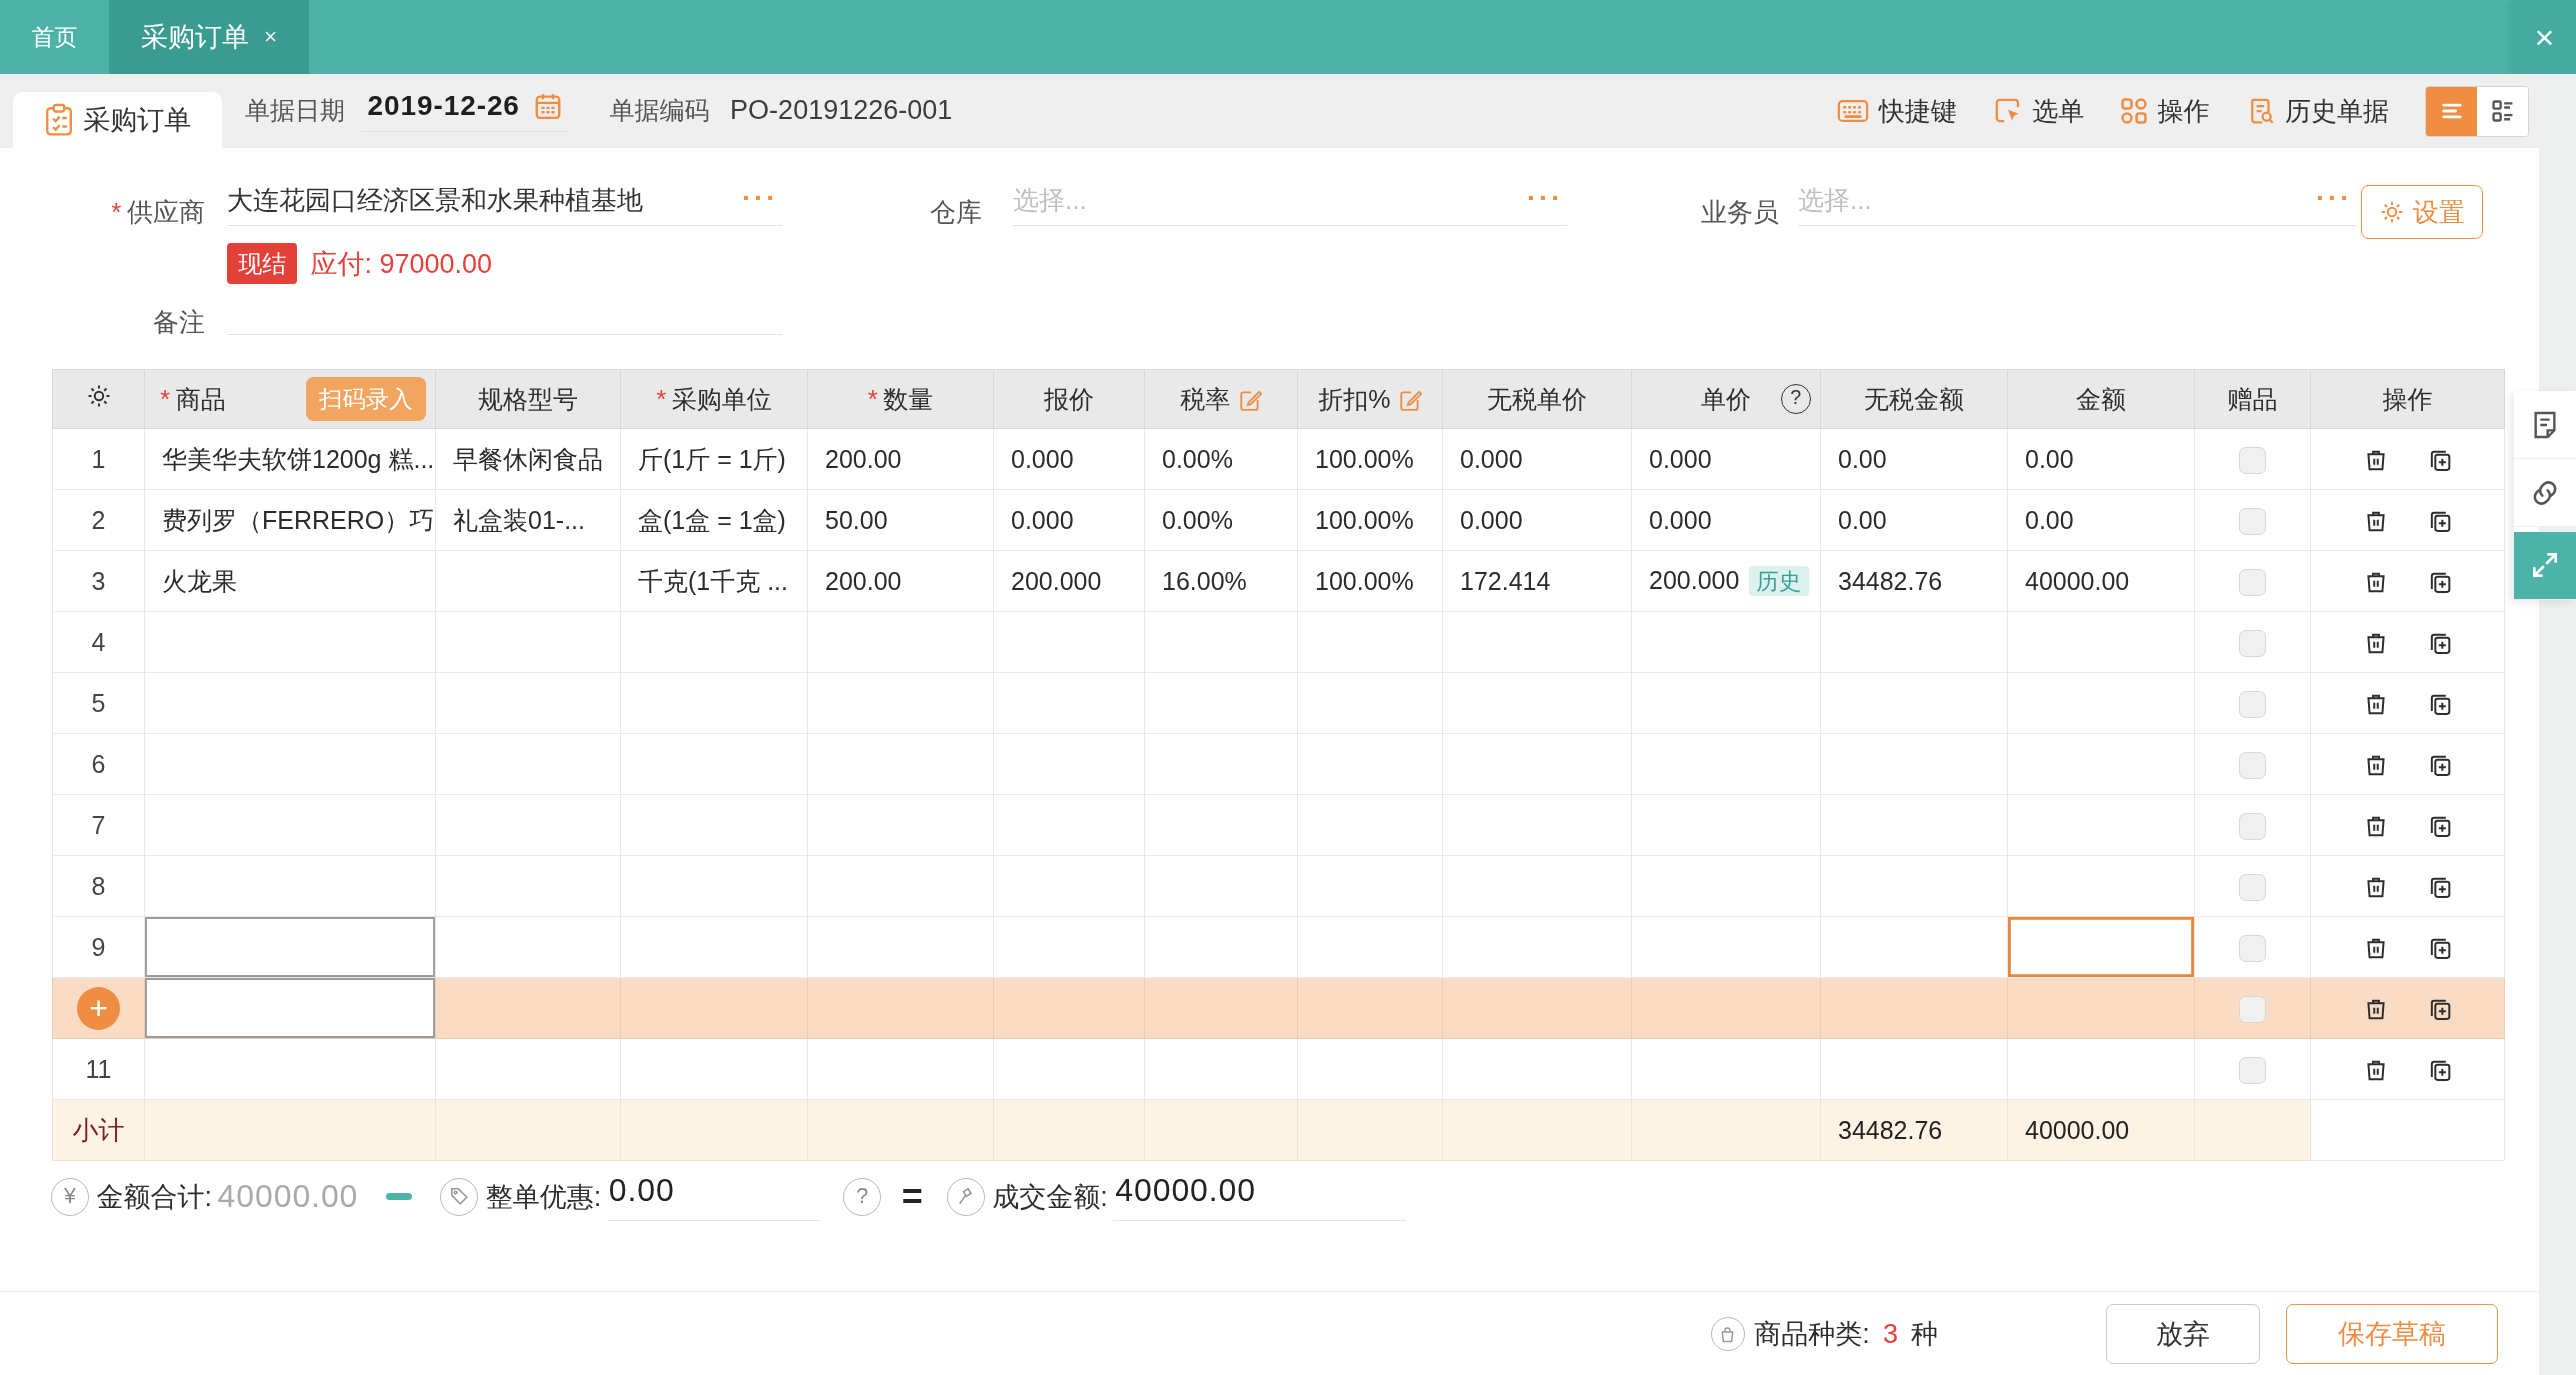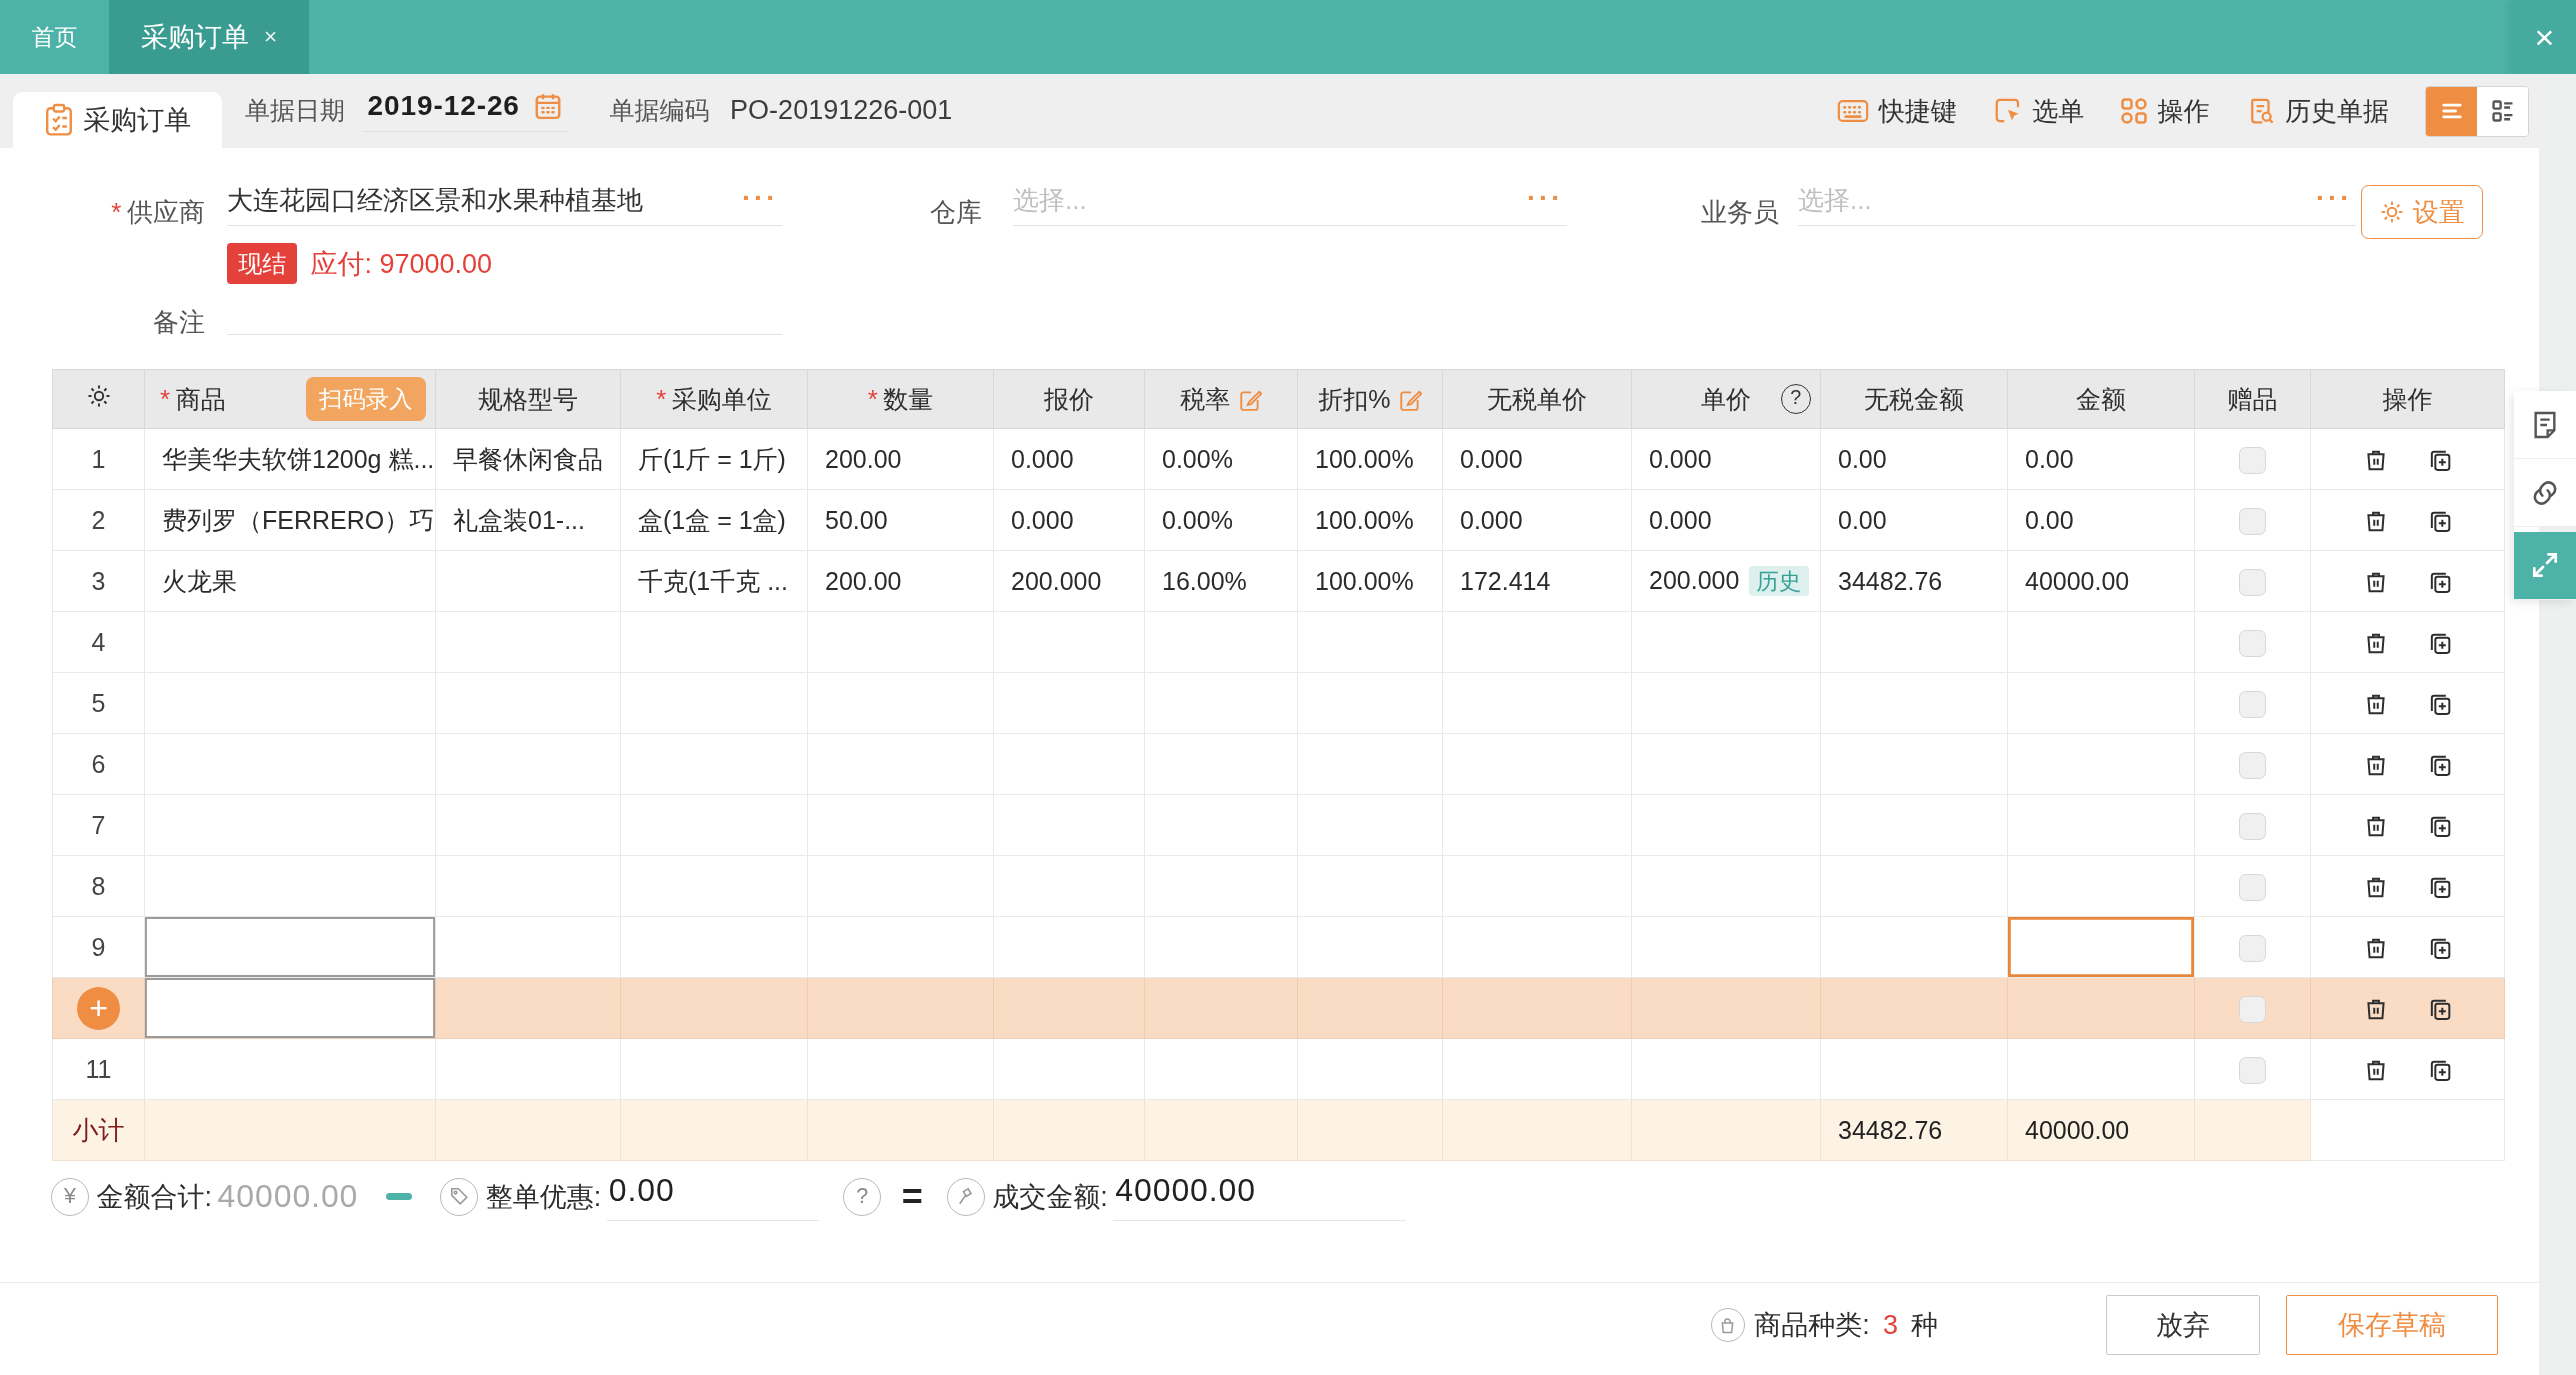--- a/index.html
+++ b/index.html
@@ -73,25 +73,25 @@
   .circ{display:inline-flex;width:36px;height:36px;border:1.9px solid #b9b9b9;border-radius:50%;color:#888;
     align-items:center;justify-content:center;font-size:21.5px;flex:none}
   .sum-lab{font-size:27px;color:#2d2d2d;margin:0 5.6px 0 7.5px}
   .sum-val-gray{font-size:32px;color:#a9a9a9;letter-spacing:0.9px}
   .sum-val{font-size:32px;color:#222;letter-spacing:0.9px}
   .minus{width:26px;height:7.5px;background:#4db3a8;border-radius:3.7px;margin:0 28px}
   .equals{font-size:36px;font-weight:700;color:#222;margin:0 24px 0 20.6px}
   .u-inline{display:inline-block;border-bottom:1.9px solid #e5e5e5;padding:0 9.4px 11.2px 1.9px}
   .q-help{margin-left:24px}
   
-  .footerbar{position:absolute;left:0;right:0;bottom:9px;height:84px;background:#fff;border-top:1.9px solid #ebebeb;
+  .footerbar{position:absolute;left:0;right:0;bottom:0;height:84px;background:#fff;border-top:1.9px solid #ebebeb;
     display:flex;align-items:center;justify-content:flex-end;padding-right:41px;gap:26px}
   .cat-group{display:flex;align-items:center;gap:9.4px;margin-right:142px;font-size:27px;color:#2d2d2d}
   .cat-count{color:#e5413b;margin:0 3.7px}
-  .btn{height:60px;border-radius:2px;font-size:27px;display:flex;align-items:center;justify-content:center;cursor:pointer;box-sizing:border-box}
+  .btn{height:60px;border-radius:7px;font-size:27px;display:flex;align-items:center;justify-content:center;cursor:pointer;box-sizing:border-box}
   .btn-cancel{width:154px;background:#fff;border:1.9px solid #c9c9c9;color:#333}
   .btn-draft{width:212px;background:#fff;border:1.9px solid #ef8d43;color:#ef8d43}
   .btn-save{width:266px;background:#ef8d43;border:1.9px solid #ef8d43;color:#fff;gap:11.2px}
   .caret{font-size:19px;opacity:.95}
   
   .side-panel{position:absolute;right:0;top:391px;width:62px;box-shadow:-2.8px 2.8px 9.4px rgba(0,0,0,.10)}
   .sp-item{width:62px;height:67px;background:#fff;display:flex;align-items:center;justify-content:center;cursor:pointer;border-bottom:0.9px solid #efefef}
   .sp-item.active{background:#4db3a8;margin-top:4.7px}
   .right-strip{position:absolute;top:74px;right:0;width:37px;bottom:0;background:#eef0ef}
   svg{display:block}

